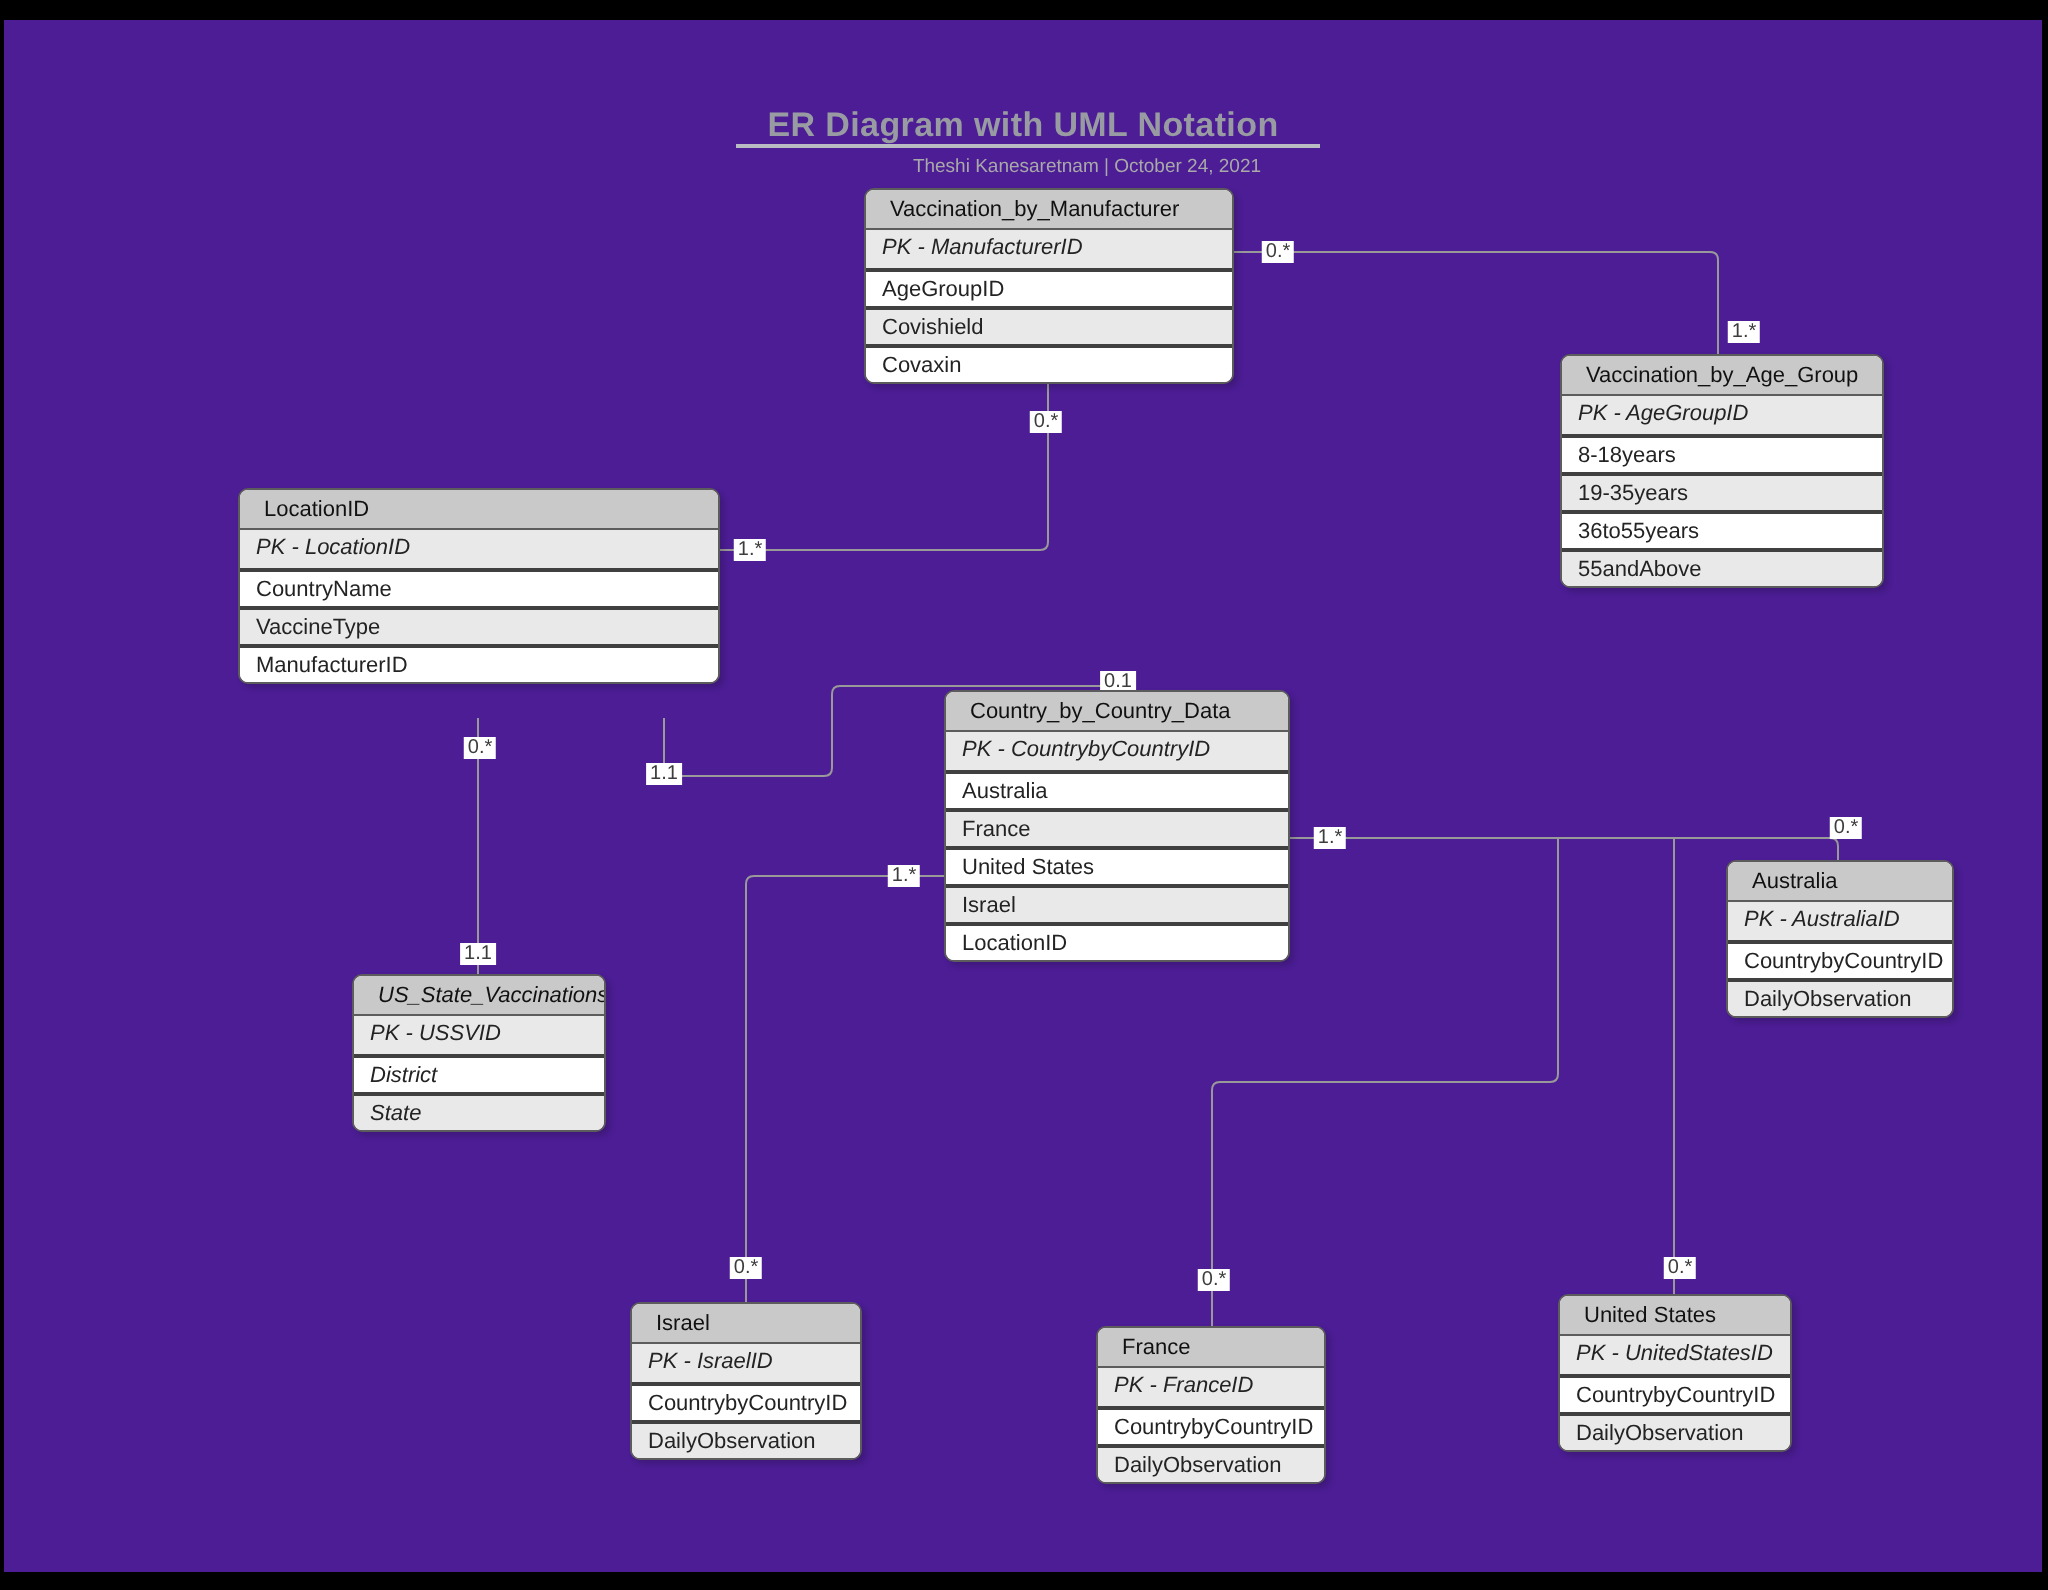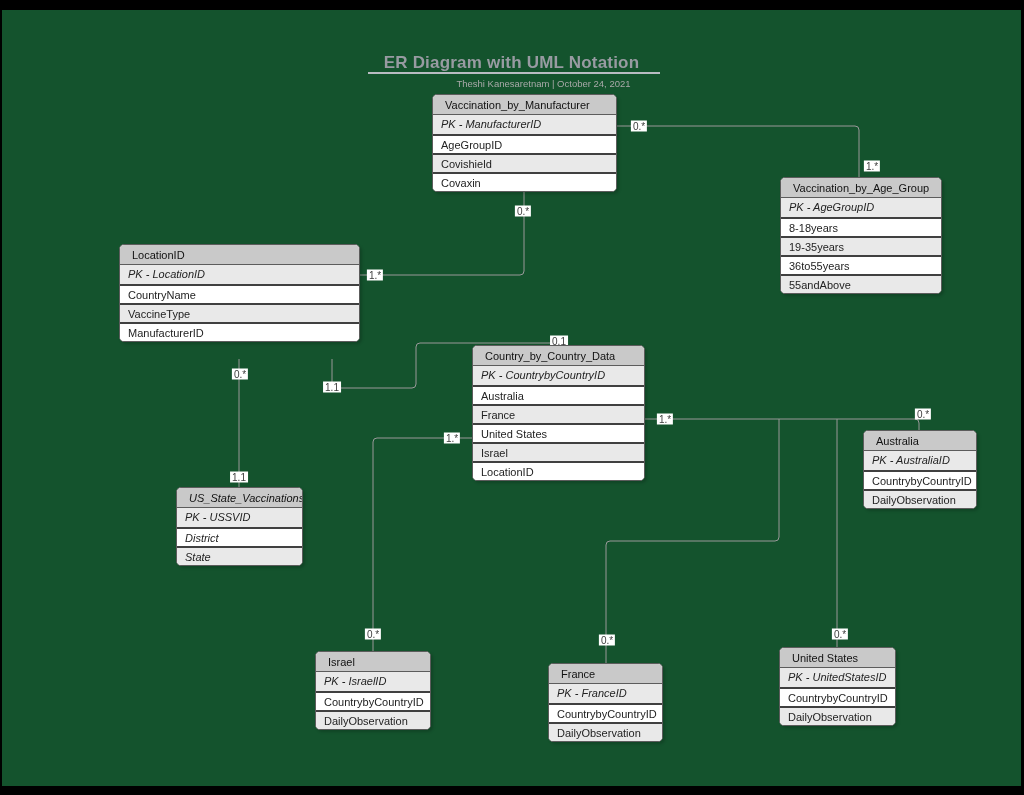--- a/index.html
+++ b/index.html
@@ -1,20 +1,20 @@
 <!DOCTYPE html>
 <html><head>
 <meta charset="utf-8">
 <style>
   * { margin: 0; padding: 0; box-sizing: border-box; }
   html, body { background: #444; }
   #canvas {
     position: relative;
     width: 1024px; height: 795px;
-    background: #14532d;
+    background: #4c1d95;
     border-style: solid; border-color: #000;
     border-width: 10px 3px 9px 2px;
     overflow: hidden;
     font-family: "Liberation Sans", sans-serif;
   }
   
   .diagram-title {
     position: absolute; top: 43px; left: 0; width: 100%;
     text-align: center; font-size: 17px; font-weight: bold;
     color: #989ba2; letter-spacing: .2px;

